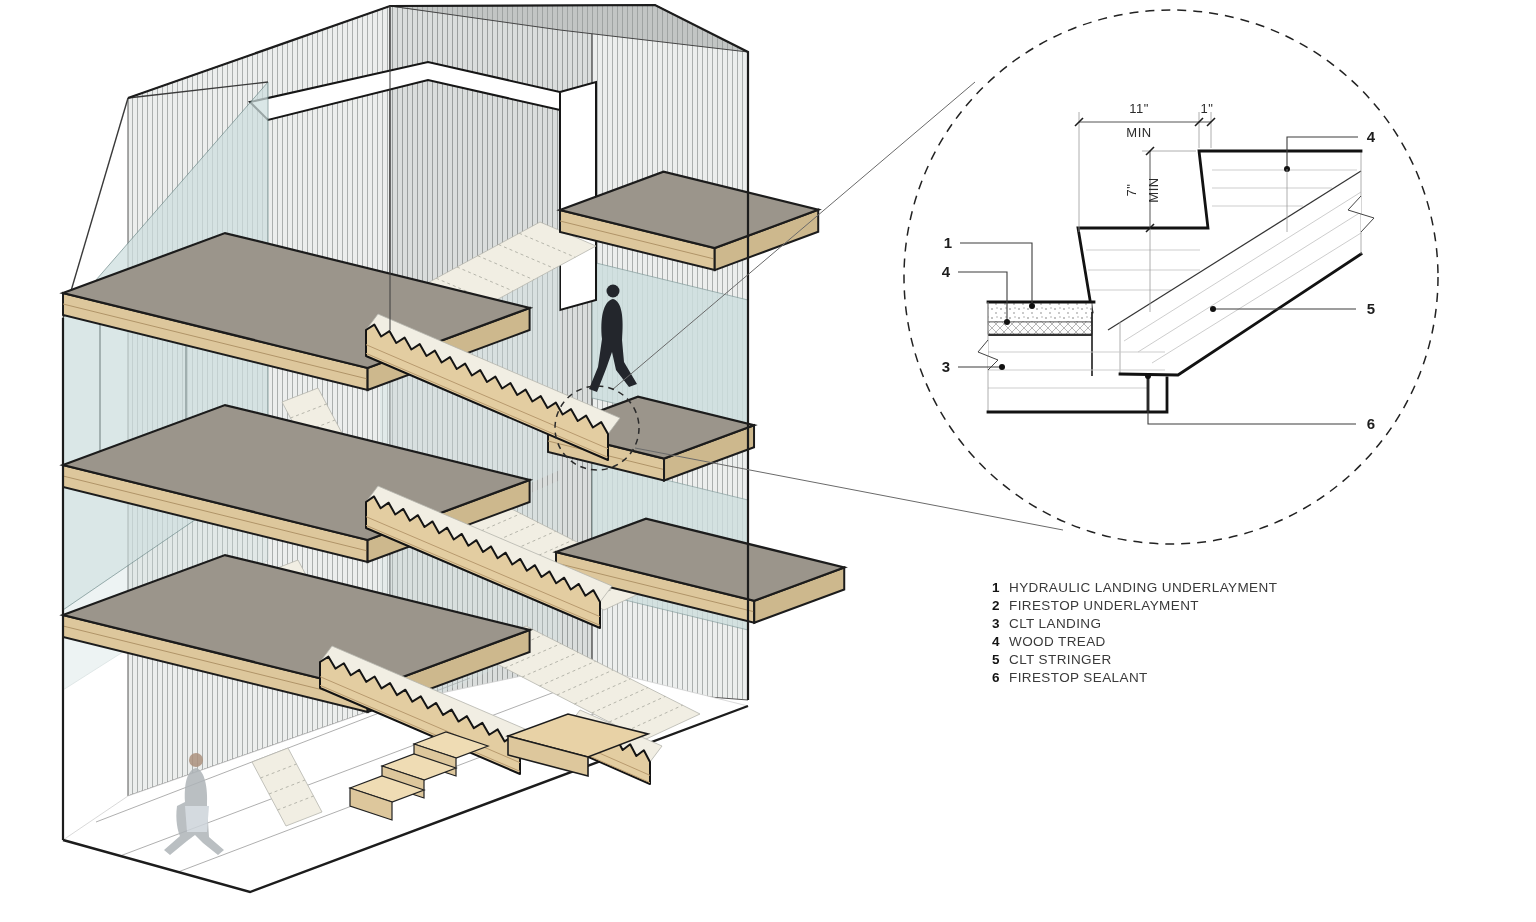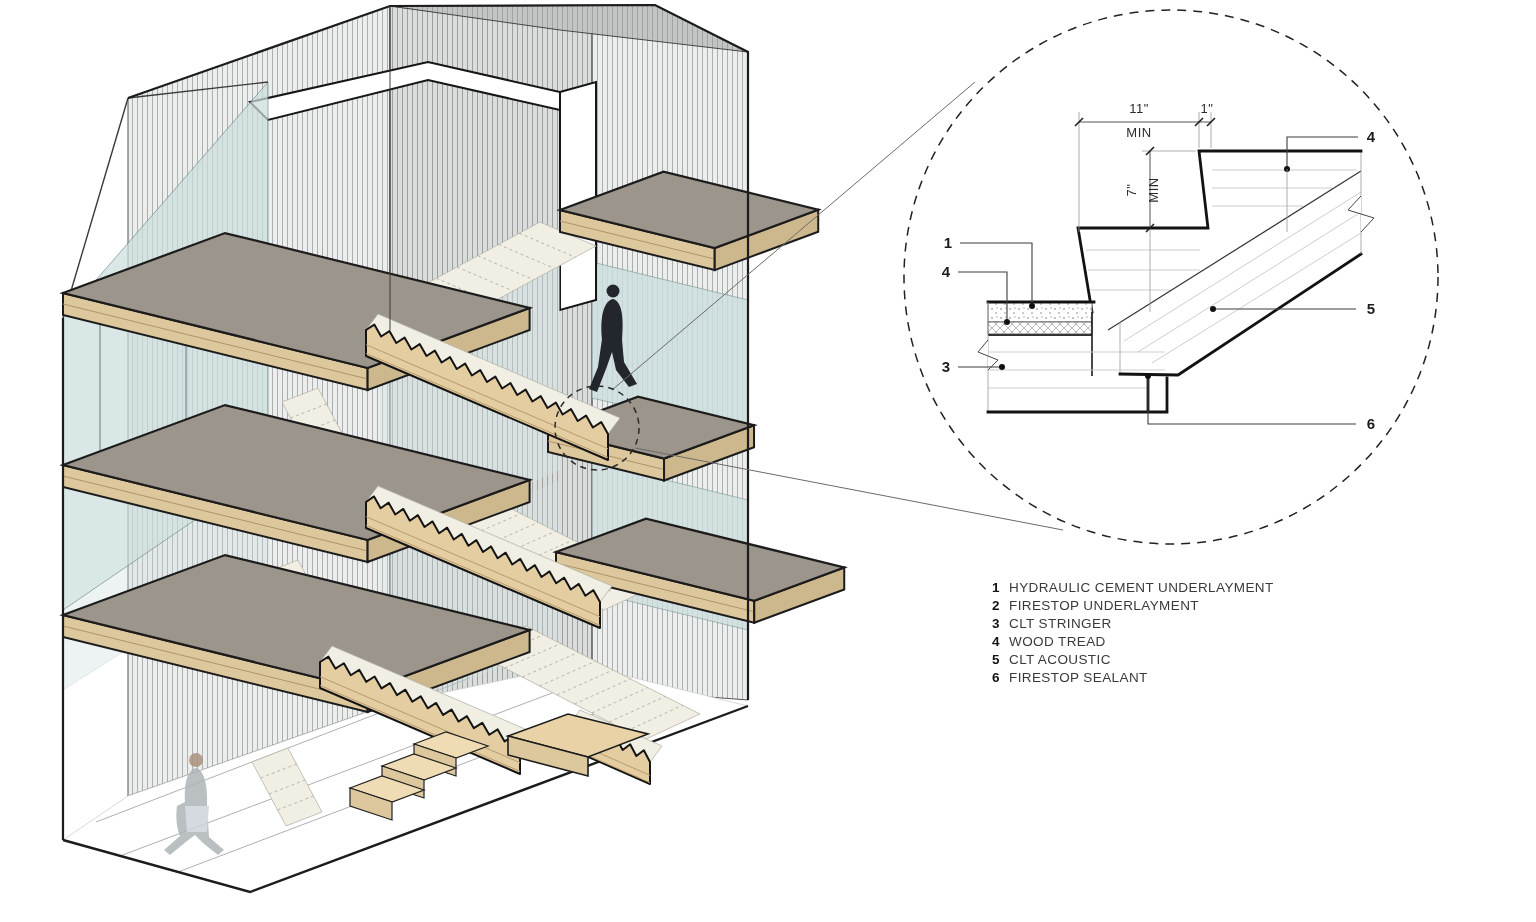--- a/index.html
+++ b/index.html
@@ -329,37 +329,37 @@
     <text x="946" y="372" text-anchor="middle" class="callout">3</text>
     <text x="1371" y="142" text-anchor="middle" class="callout">4</text>
     <text x="1371" y="314" text-anchor="middle" class="callout">5</text>
     <text x="1371" y="429" text-anchor="middle" class="callout">6</text>
   </g>
 </svg>
 
 <div class="legend">
   <div class="legend-row">
         <span class="legend-num">1</span>
-        <span>HYDRAULIC CEMENT UNDERLAYMENT</span>
+        <span>HYDRAULIC LANDING UNDERLAYMENT</span>
       </div>
   <div class="legend-row">
         <span class="legend-num">2</span>
         <span>FIRESTOP UNDERLAYMENT</span>
       </div>
   <div class="legend-row">
         <span class="legend-num">3</span>
-        <span>CLT STRINGER</span>
+        <span>CLT LANDING</span>
       </div>
   <div class="legend-row">
         <span class="legend-num">4</span>
         <span>WOOD TREAD</span>
       </div>
   <div class="legend-row">
         <span class="legend-num">5</span>
-        <span>CLT ACOUSTIC</span>
+        <span>CLT STRINGER</span>
       </div>
   <div class="legend-row">
         <span class="legend-num">6</span>
         <span>FIRESTOP SEALANT</span>
       </div>
 </div>
 
 </div>
 
 </body></html>

